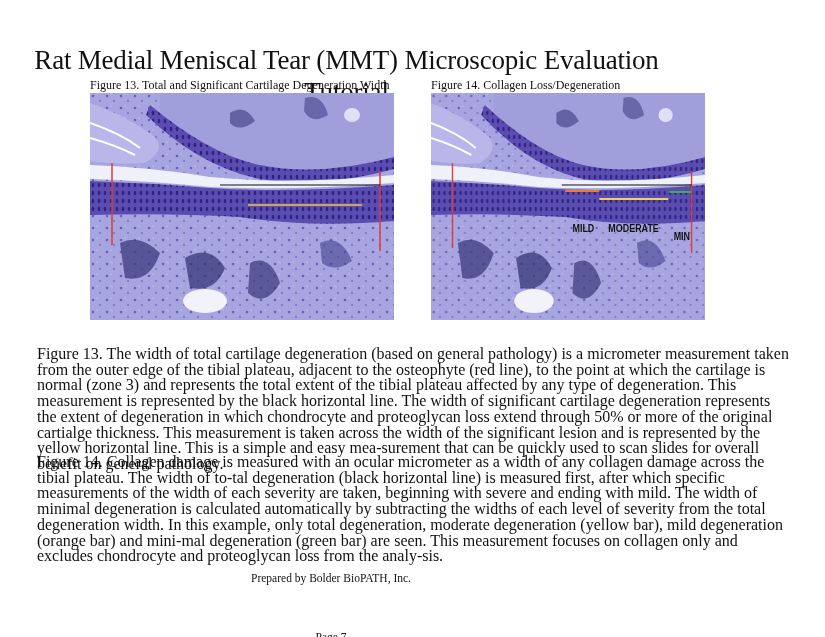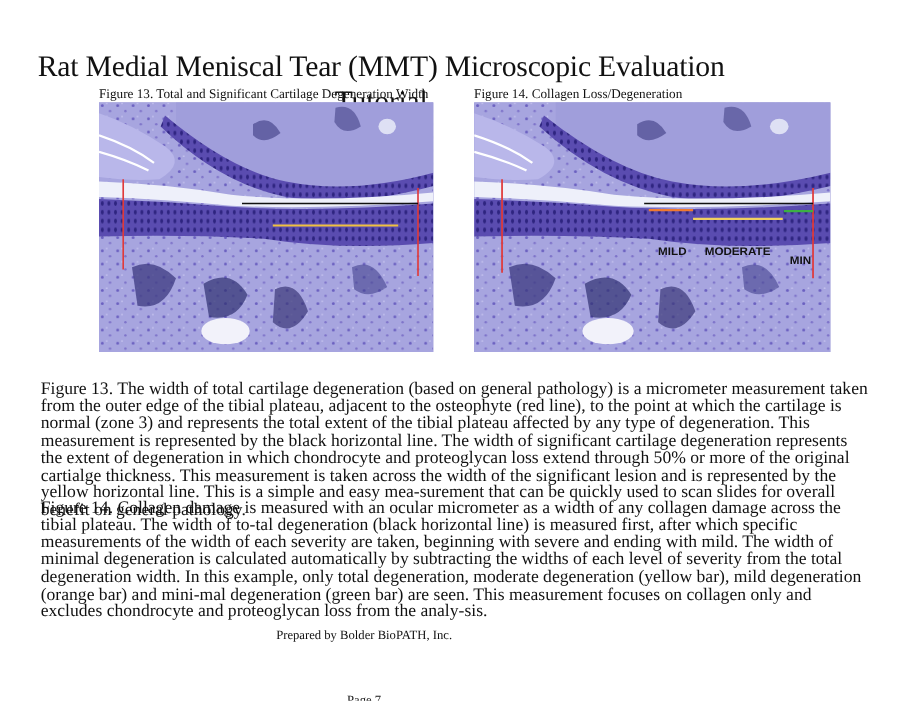--- a/index.html
+++ b/index.html
@@ -3,21 +3,21 @@
 <meta charset="utf-8">
 <style>
   html, body { margin:0; padding:0; background:#ffffff; }
   body { width:825px; height:637px; position:relative; overflow:hidden; font-family:"Liberation Serif", "DejaVu Serif", serif; color:#111; }
   .title { position:absolute; left:0; width:693px; top:44px; text-align:center; font-size:27px; line-height:32px; letter-spacing:-0.2px; }
   .cap { position:absolute; top:78px; font-size:12px; line-height:14px; white-space:nowrap; }
   .cap13 { left:90px; }
   .cap14 { left:431px; }
   .micro { position:absolute; top:93px; height:227px; overflow:hidden; background:#9c9ad8; }
   .m13 { left:90px; width:304px; }
-  .m14 { left:431px; width:324px; }
+  .m14 { left:431px; width:274px; }
   .micro svg { display:block; width:100%; height:100%; }
   .para { position:absolute; left:37px; width:752px; font-size:16px; line-height:15.7px; text-align:left; }
   .p13 { top:346px; }
   .p14 { top:454px; }
   .footer { position:absolute; left:0; width:662px; text-align:center; font-size:11.5px; line-height:15px; }
   .f1 { top:571px; }
   .f2 { top:586px;margin-top:44px; }
   .lbl { font-family:"Liberation Sans", "DejaVu Sans", sans-serif; font-weight:bold; font-size:10px; fill:#111; }
 </style>
 </head>

